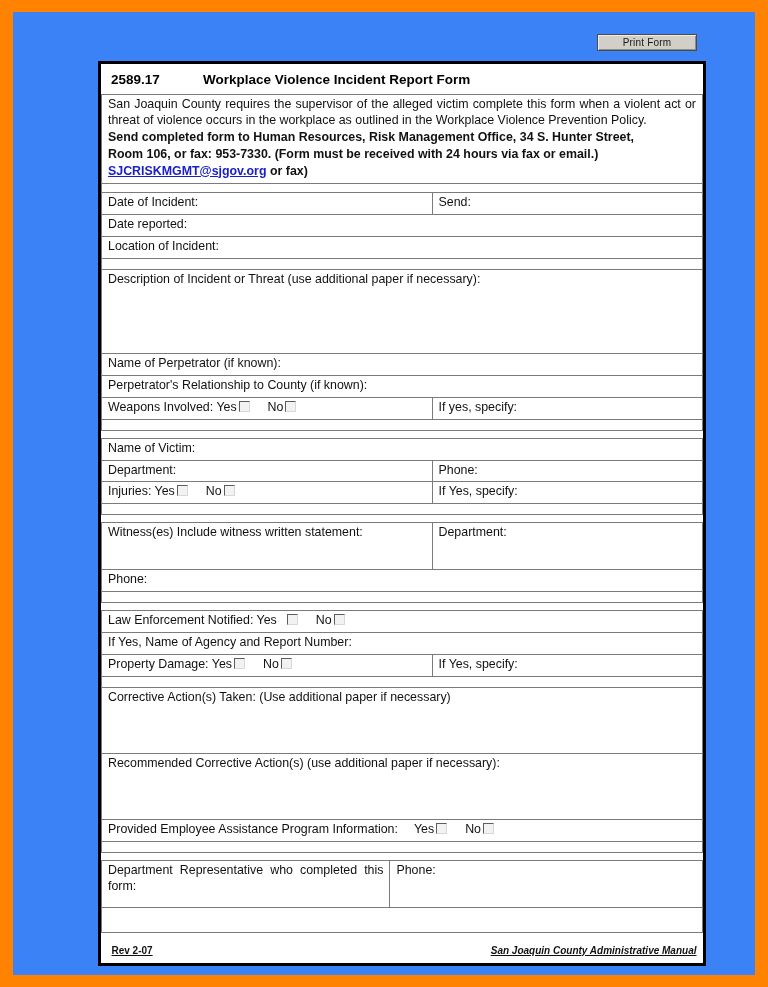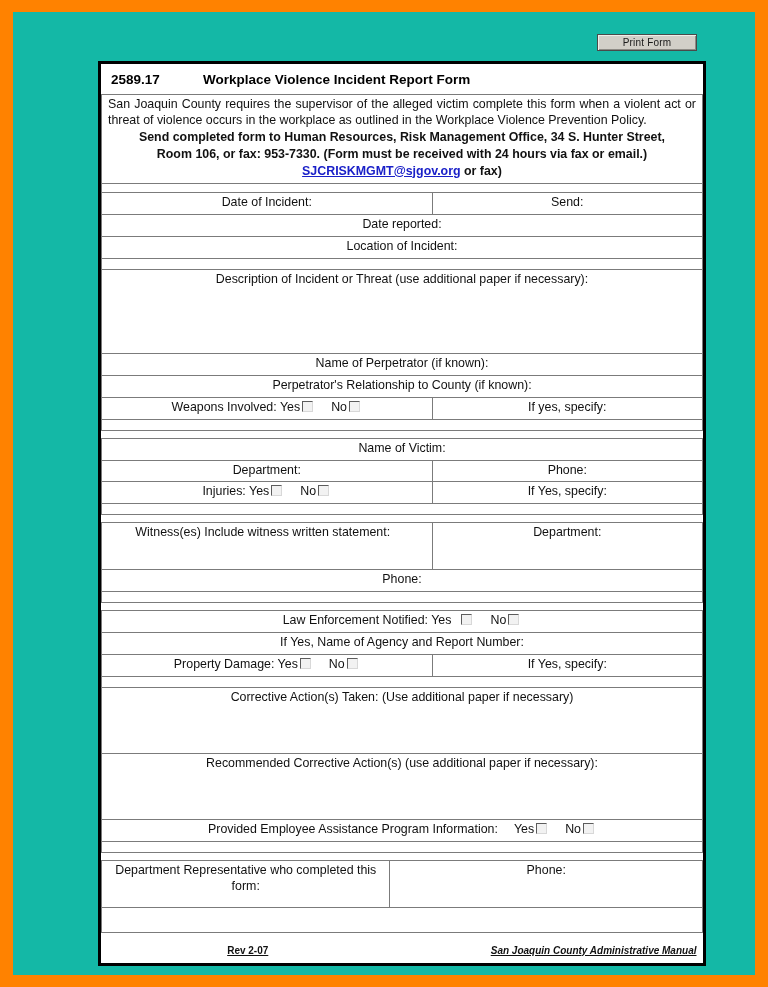--- a/index.html
+++ b/index.html
@@ -6,21 +6,21 @@
   html, body {
     margin: 0; padding: 0;
     width: 768px; height: 987px;
     background: #ff8200;
     font-family: "Liberation Sans", sans-serif;
   }
   #page {
     position: absolute;
     left: 13px; top: 12px;
     width: 742px; height: 963px;
-    background: #14b8a6;
+    background: #3b82f6;
     overflow: hidden;
   }
   
   #print-bar {
     position: absolute;
     left: 0; top: 0; width: 742px; height: 48px;
   }
   #print-form-btn {
     position: absolute;
     right: 58px; top: 22px;
@@ -56,21 +56,20 @@
 
   
   .tbl { border-collapse: collapse; width: 100%; table-layout: fixed; border-radius: 16px; }
   .tbl td {
     border: 1px solid #7b7b7b;
     padding: 2px 6px 3px 6px;
     font-size: 12.4px;
     color: #111;
     vertical-align: top;
     line-height: 1.28;
-    text-align: center;
   }
   .spacer td { height: 9px; padding: 0; }
 
   .intro {
     padding: 5px 8px 6px 8px;
     font-size: 12.2px;
     line-height: 1.29;
     color: #111;
     text-align: justify;
   }

